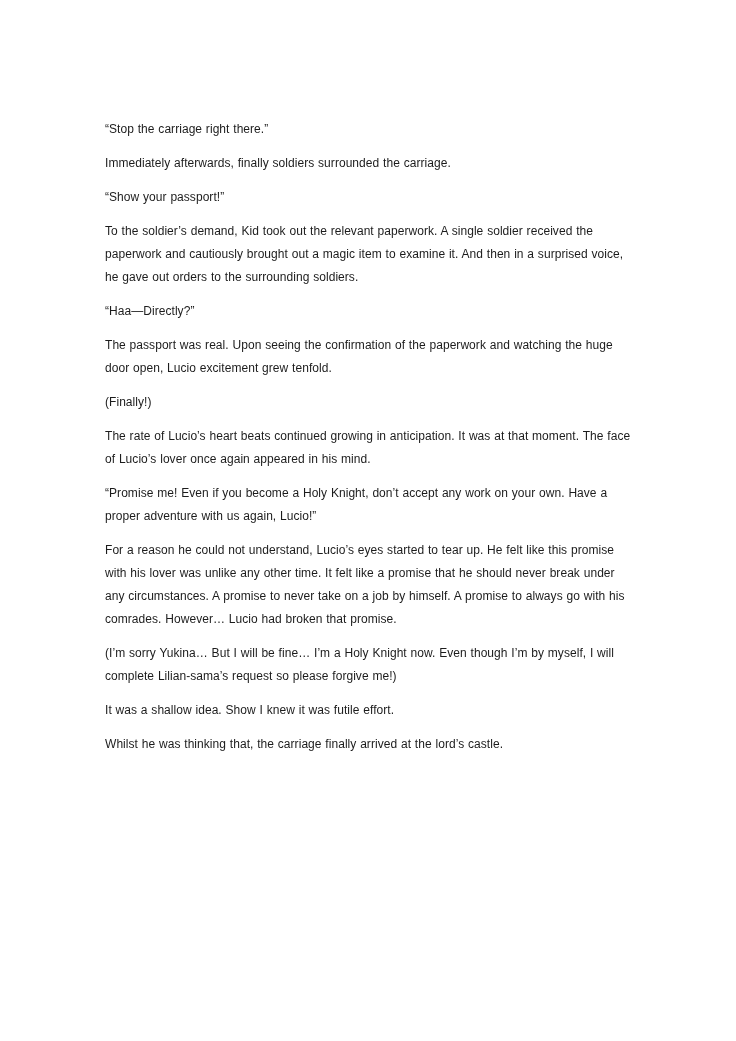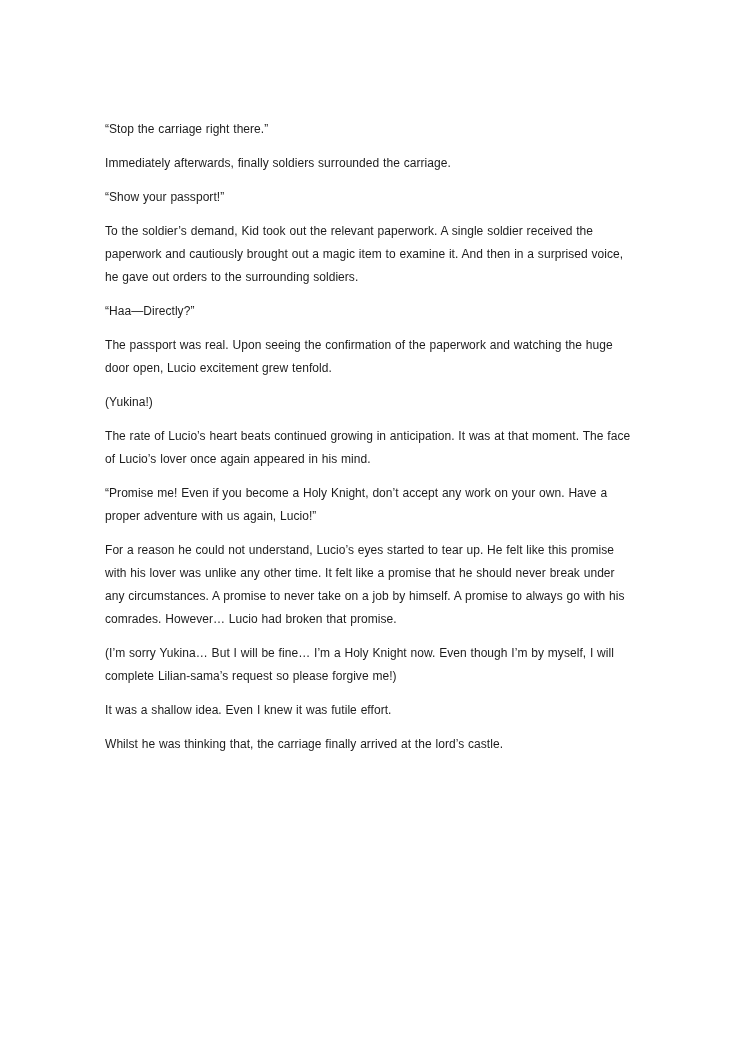--- a/index.html
+++ b/index.html
@@ -36,21 +36,21 @@
 <body>
 
 <div class="page">
   <div class="content">
     <p>“Stop the carriage right there.”</p>
     <p>Immediately afterwards, finally soldiers surrounded the carriage.</p>
     <p>“Show your passport!”</p>
     <p>To the soldier’s demand, Kid took out the relevant paperwork. A single soldier received the paperwork and cautiously brought out a magic item to examine it. And then in a surprised voice, he gave out orders to the surrounding soldiers.</p>
     <p>“Haa—Directly?”</p>
     <p>The passport was real. Upon seeing the confirmation of the paperwork and watching the huge door open, Lucio excitement grew tenfold.</p>
-    <p>(Yukina!)</p>
+    <p>(Finally!)</p>
     <p>The rate of Lucio’s heart beats continued growing in anticipation. It was at that moment. The face of Lucio’s lover once again appeared in his mind.</p>
     <p>“Promise me! Even if you become a Holy Knight, don’t accept any work on your own. Have a proper adventure with us again, Lucio!”</p>
     <p>For a reason he could not understand, Lucio’s eyes started to tear up. He felt like this promise with his lover was unlike any other time. It felt like a promise that he should never break under any circumstances. A promise to never take on a job by himself. A promise to always go with his comrades. However… Lucio had broken that promise.</p>
     <p>(I’m sorry Yukina… But I will be fine… I’m a Holy Knight now. Even though I’m by myself, I will complete Lilian-sama’s request so please forgive me!)</p>
-    <p>It was a shallow idea. Even I knew it was futile effort.</p>
+    <p>It was a shallow idea. Show I knew it was futile effort.</p>
     <p>Whilst he was thinking that, the carriage finally arrived at the lord’s castle.</p>
   </div>
 </div>
 
 </body></html>

